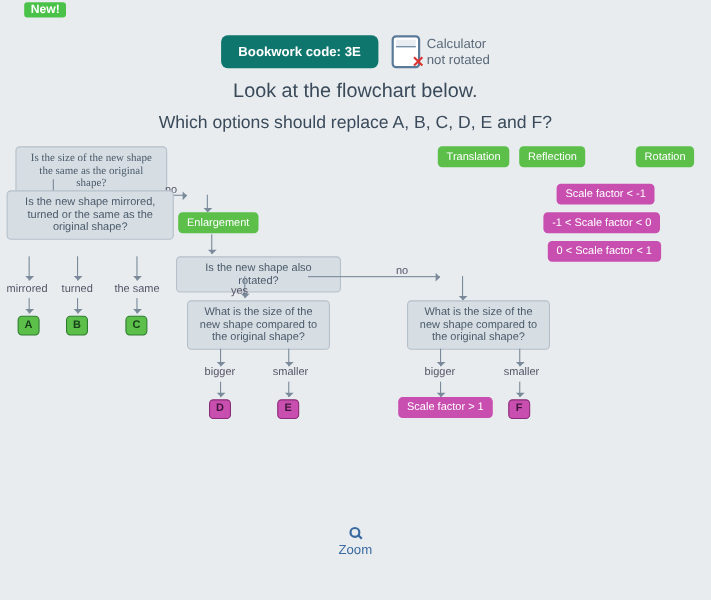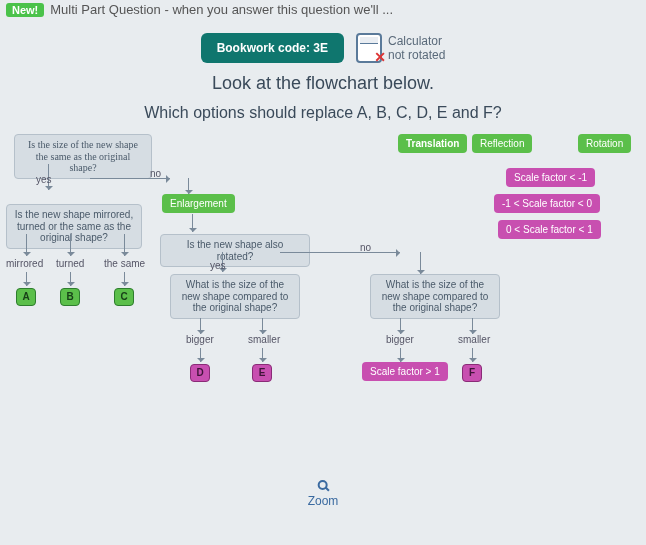--- a/index.html
+++ b/index.html
@@ -5,21 +5,21 @@
   * { box-sizing: border-box; margin: 0; padding: 0; }
   body {
     font-family: Arial, sans-serif;
     background: #e8ecef;
     width: 646px;
     height: 545px;
     overflow: hidden;
     position: relative;
     color: #4a5568;
   }
-  .topbar { display: flex; align-items: center; padding: 2px 6px; font-size: 13px; color: #555; }
+  .topbar { display: flex; align-items: center; padding: 2px 22px; font-size: 13px; color: #555; }
   .new-pill { background: #4ac24a; color: #fff; border-radius: 3px; padding: 1px 6px; font-size: 11px; font-weight: bold; margin-right: 6px; }
   .header-row { display: flex; justify-content: center; align-items: center; gap: 12px; margin: 14px 0 10px; }
   .code-pill { background: #0f766e; color: #fff; padding: 8px 16px; border-radius: 6px; font-size: 12px; font-weight: bold; }
   .calc-box { display: flex; align-items: center; gap: 6px; font-size: 12px; color: #5a6a7a; }
   .calc-icon { width: 26px; height: 30px; border: 2px solid #5a7a9a; border-radius: 4px; position: relative; background: #fff; }
   .calc-icon::before { content: ""; position: absolute; top: 2px; left: 2px; right: 2px; height: 6px; background: #5a7a9a22; border-bottom: 1px solid #5a7a9a; }
   .calc-x { position: absolute; right: -6px; bottom: -4px; color: #d33; font-weight: bold; font-size: 14px; }
   .h1 { text-align: center; font-size: 18px; font-weight: normal; color: #3a4a5a; margin-bottom: 10px; }
   .h2 { text-align: center; font-size: 16px; color: #3a4a5a; margin-bottom: 12px; }
   .canvas { position: relative; width: 646px; height: 380px; }
@@ -38,56 +38,55 @@
   .arrow.h::after { top: -3px; right: -4px; border-left-color: #7a8a9a; }
   .zoom { position: absolute; bottom: 6px; left: 50%; transform: translateX(-50%); font-size: 12px; color: #3a6aa0; display: flex; align-items: center; gap: 4px; flex-direction: column; }
   .zoom-icon { width: 10px; height: 10px; border: 2px solid #3a6aa0; border-radius: 50%; position: relative; }
   .zoom-icon::after { content: ""; position: absolute; width: 5px; height: 2px; background: #3a6aa0; right: -4px; bottom: -2px; transform: rotate(45deg); }
 </style>
 </head>
 <body>
 
 <div class="topbar">
   <span class="new-pill">New!</span>
-  <span>Multi Part Question - when you answer this question we'll ...</span>
 </div>
 
 <div class="header-row">
   <div class="code-pill">Bookwork code: 3E</div>
   <div class="calc-box">
     <div class="calc-icon">
         <span class="calc-x">✕</span>
       </div>
     <div>
       <div>Calculator</div>
       <div>not rotated</div>
     </div>
   </div>
 </div>
 
 <div class="h1">Look at the flowchart below.</div>
 <div class="h2">Which options should replace A, B, C, D, E and F?</div>
 
 <div class="canvas">
 
-  <div class="tag green" style="left:398px;top:0px;font-weight:bold;">Translation</div>
+  <div class="tag green" style="left:398px;top:0px;">Translation</div>
   <div class="tag green" style="left:472px;top:0px;">Reflection</div>
   <div class="tag green" style="left:542px;top:0px;margin-left:36px;">Rotation</div>
   <div class="tag pink" style="left:506px;top:34px;">Scale factor &lt; -1</div>
   <div class="tag pink" style="left:494px;top:60px;">-1 &lt; Scale factor &lt; 0</div>
   <div class="tag pink" style="left:498px;top:86px;">0 &lt; Scale factor &lt; 1</div>
 
   <div class="box" style="left:14px;top:0px;width:138px;font-family:Liberation Serif, serif;">Is the size of the new shape the same as the original shape?</div>
   <div class="arrow v" style="left:48px;top:30px;height:26px;"></div>
   <span class="lbl" style="left:36px;top:40px;">yes</span>
   <div class="arrow h" style="left:90px;top:44px;width:80px;"></div>
   <span class="lbl" style="left:150px;top:34px;">no</span>
   <div class="arrow v" style="left:188px;top:44px;height:16px;"></div>
 
-  <div class="box" style="left:6px;top:70px;width:136px;">Is the new shape mirrored, turned or the same as the original shape?</div>
+  <div class="box" style="left:6px;top:40px;width:152px;">Is the new shape mirrored, turned or the same as the original shape?</div>
 
   <div class="tag green" style="left:162px;top:60px;">Enlargement</div>
   <div class="arrow v" style="left:192px;top:80px;height:18px;"></div>
 
   <div class="box" style="left:160px;top:100px;width:150px;">Is the new shape also rotated?</div>
   <div class="arrow v" style="left:222px;top:118px;height:20px;"></div>
   <span class="lbl" style="left:210px;top:126px;">yes</span>
   <div class="arrow h" style="left:280px;top:118px;width:120px;"></div>
   <span class="lbl" style="left:360px;top:108px;">no</span>
   <div class="arrow v" style="left:420px;top:118px;height:22px;"></div>

